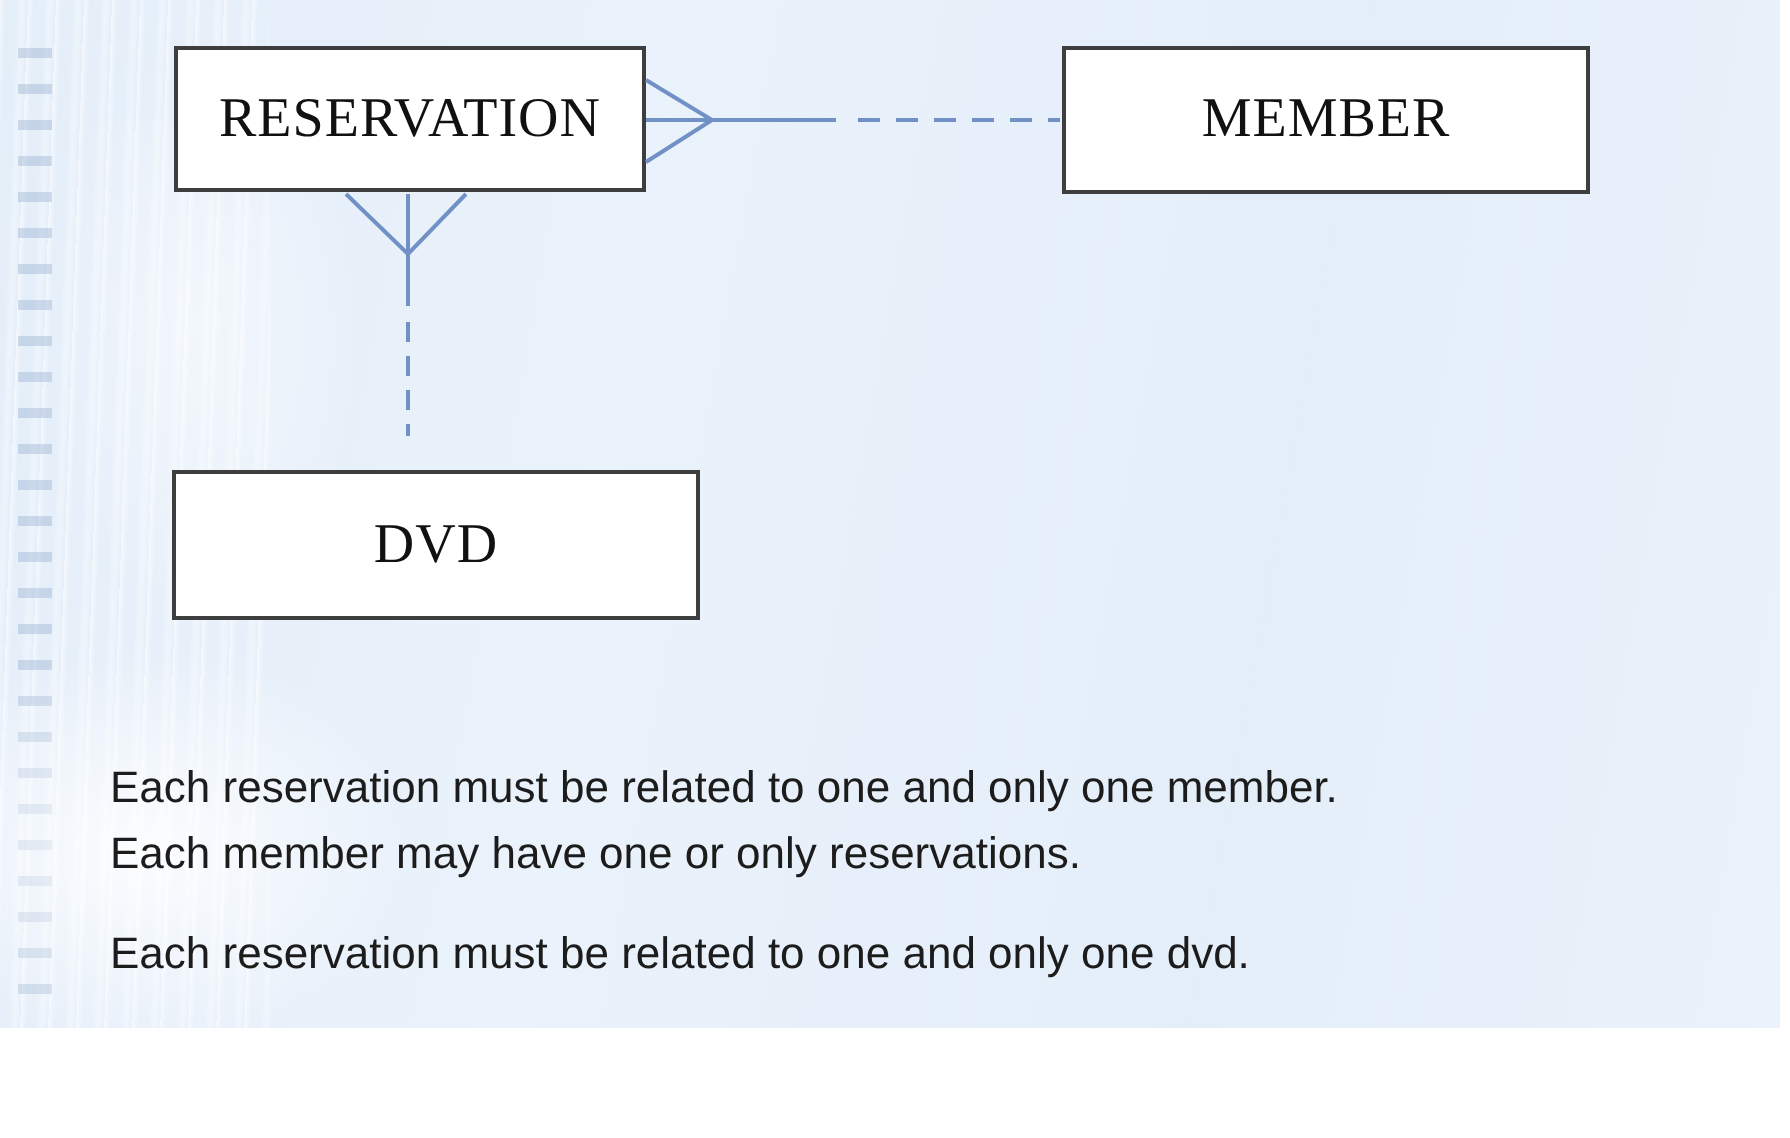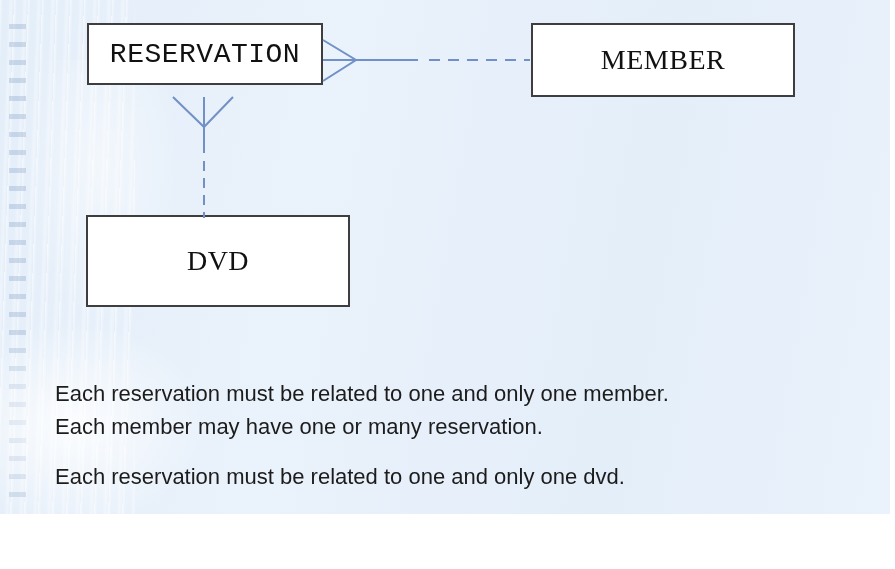--- a/index.html
+++ b/index.html
@@ -51,23 +51,23 @@
   }
   .entity {
     position: absolute;
     background: var(--box-fill);
     border: 2px solid var(--box-border);
     display: flex; align-items: center; justify-content: center;
     font-family: "Liberation Serif", serif;
     font-size: 28px; color: #111111;
     letter-spacing: 0.5px;
   }
-  #entity-reservation { left: 87px; top: 23px; width: 236px; height: 62px; font-family: Liberation Mono, monospace; }
+  #entity-reservation { left: 87px; top: 23px; width: 236px; height: 73px; }
   #entity-member      { left: 531px; top: 23px; width: 264px; height: 74px; text-align: center; }
-  #entity-dvd         { left: 86px;  top: 215px; width: 264px; height: 92px; }
+  #entity-dvd         { left: 86px;  top: 235px; width: 264px; height: 75px; }
   svg.connector-layer {
     position: absolute; left: 0; top: 0;
     pointer-events: none;
   }
   .edge { stroke: var(--line-blue); stroke-width: 2; fill: none; }
   .edge.dashed-h { stroke-dasharray: 11 8; }
   .edge.dashed-v { stroke-dasharray: 10 7; }
   .note {
     position: absolute; left: 55px;
     font-size: 22px; line-height: 33px;
@@ -103,17 +103,17 @@
   <line class="edge" x1="323" y1="60" x2="418" y2="60"></line>
   <line class="edge dashed-h" x1="429" y1="60" x2="530" y2="60"></line>
 
   <path class="edge" d="M173,97 L204,127 L233,97"></path>
   <line class="edge" x1="204" y1="97" x2="204" y2="153"></line>
   <line class="edge dashed-v" x1="204" y1="161" x2="204" y2="218"></line>
 </svg>
 
 <div class="note" id="note-member">
   <div>Each reservation must be related to one and only one member.</div>
-  <div>Each member may have one or many reservation.</div>
+  <div>Each member may have one or only reservations.</div>
 </div>
 <div class="note" id="note-dvd">
   <div>Each reservation must be related to one and only one dvd.</div>
 </div>
 
 </body></html>

